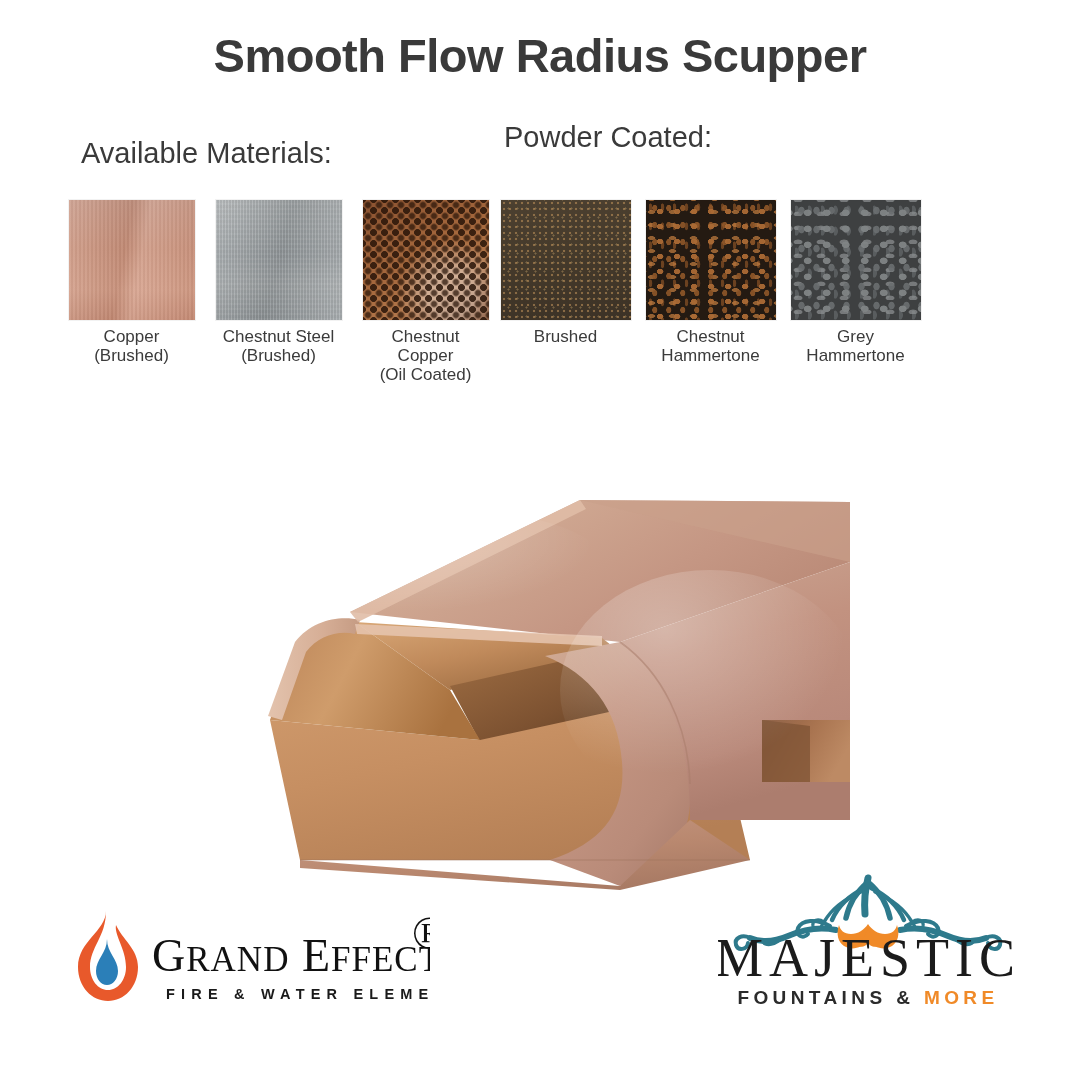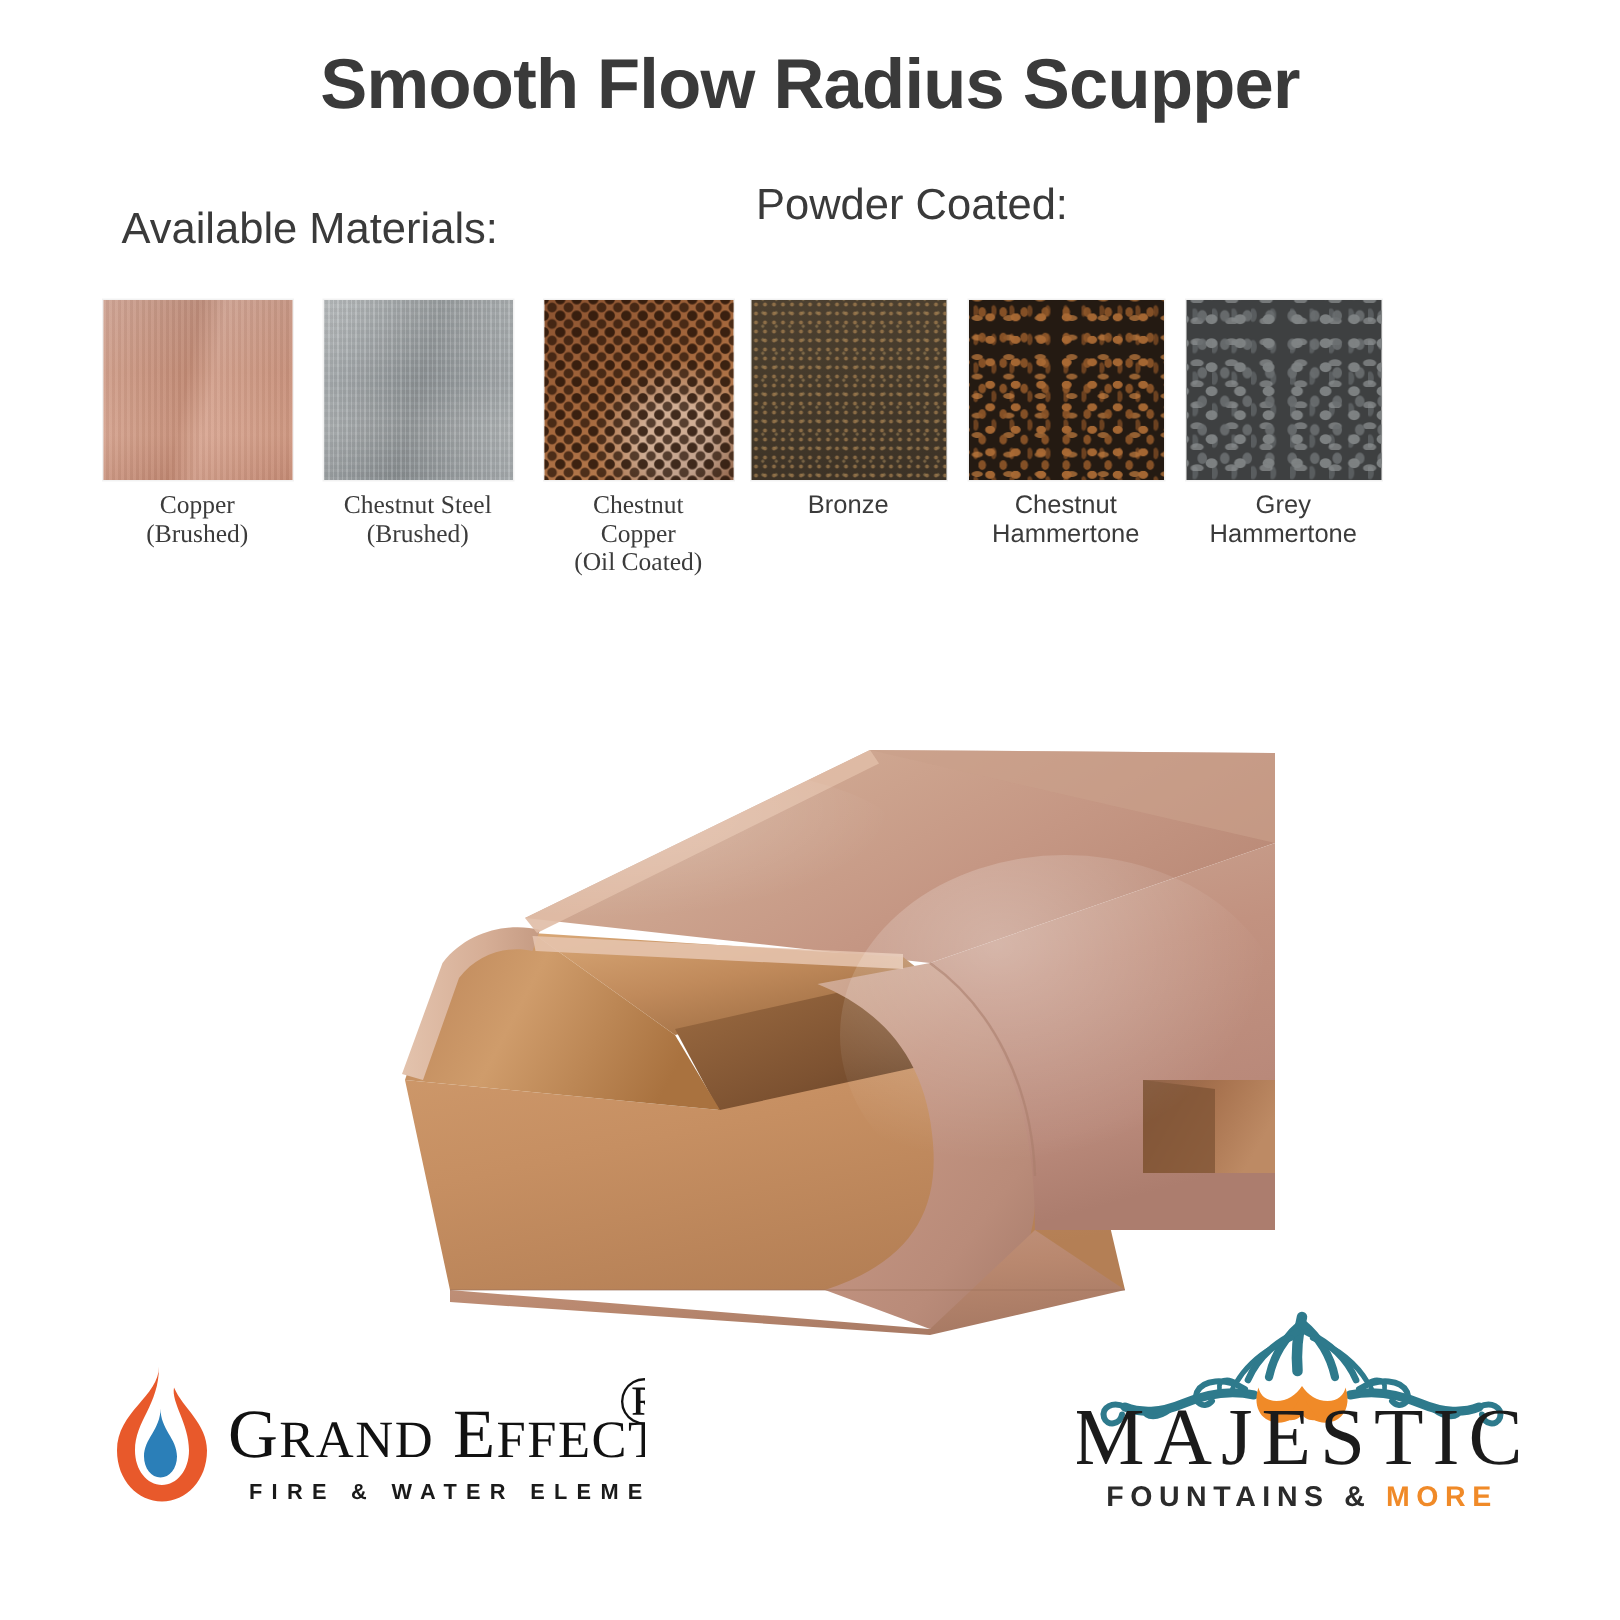--- a/index.html
+++ b/index.html
@@ -22,21 +22,21 @@
   
   .sec-head{
     position:absolute;font-weight:normal;color:#3a3a3a;line-height:1.08;
   }
   #materials-heading{left:66px;top:138px;font-size:29px;margin-left:15px;}
   #powder-heading{left:504px;top:122px;font-size:29px;}
   #powder-sub{left:504px;top:155px;font-size:26px;color:#3a3a3a;}
 
   
   .swgroup{position:absolute;display:flex;}
-  #materials-group{left:64px;top:200px;gap:12px;font-family:Liberation Serif, serif;}
+  #materials-group{left:64px;top:200px;gap:12px;}
   #powder-group{left:498px;top:200px;gap:10px;}
 
   .sw-item{display:flex;flex-direction:column;align-items:center;}
   .sw-chip{
     width:126px;height:120px;display:block;position:relative;overflow:hidden;
     box-shadow:0 0 0 1px rgba(0,0,0,0.05);
   }
   #powder-group .sw-chip{width:130px;height:120px;}
   .sw-label{
     margin-top:7px;text-align:center;font-size:17px;line-height:1.12;color:#3b3b3b;
@@ -190,21 +190,21 @@
       </span>
     </div>
 
   </div>
 
   <div class="swgroup" id="powder-group">
 
 
     <div class="sw-item">
       <span class="sw-chip chip-bronze"></span>
-      <span class="sw-label">Bronze</span>
+      <span class="sw-label">Brushed</span>
     </div>
 
     <div class="sw-item">
       <span class="sw-chip chip-chestnut"></span>
       <span class="sw-label">
         <span>Chestnut</span><br>
         <span>Hammertone</span>
       </span>
     </div>
 

